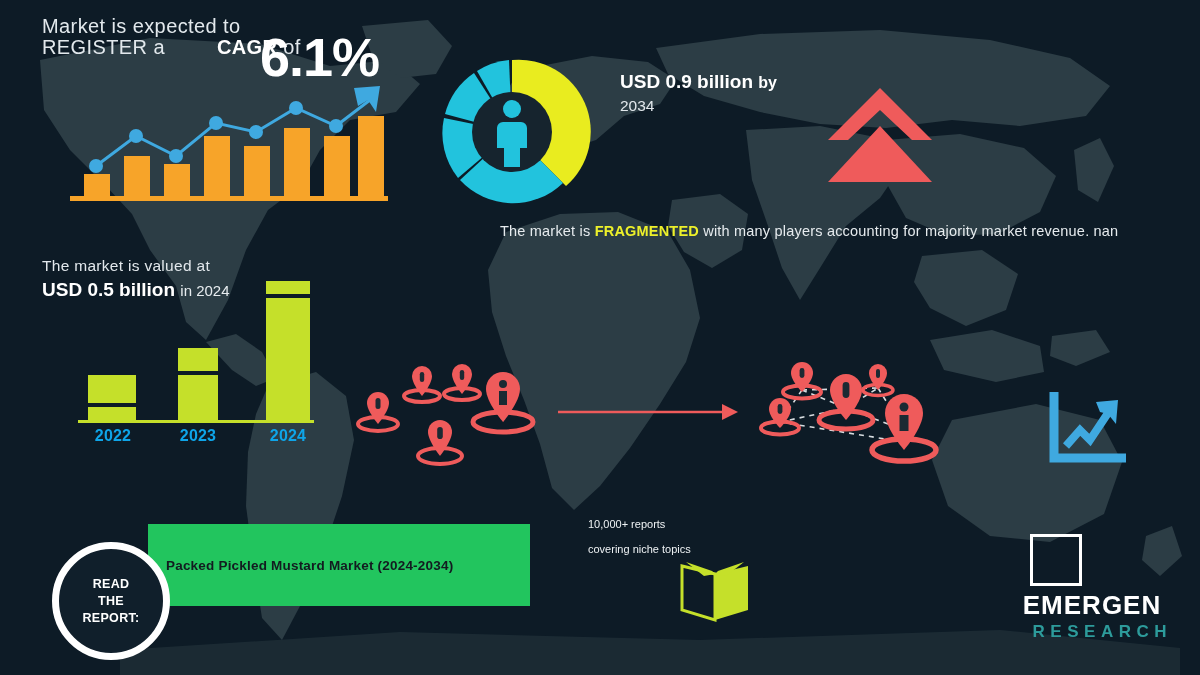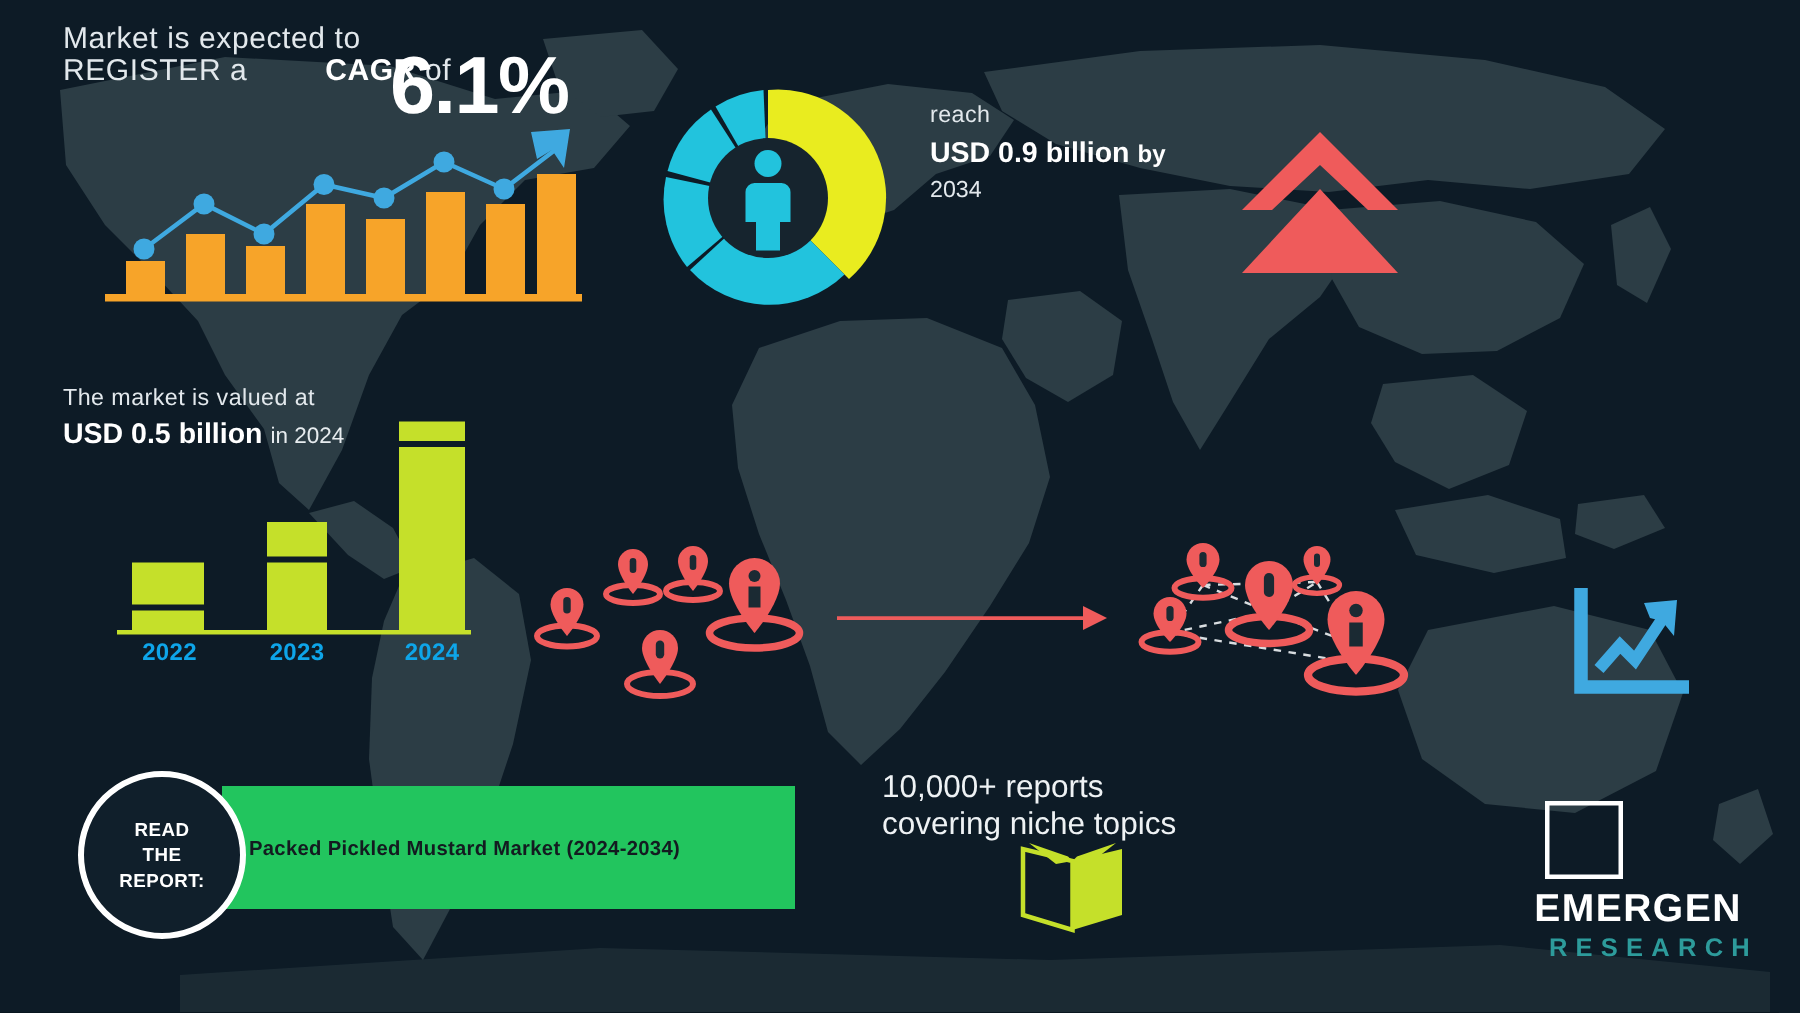--- a/index.html
+++ b/index.html
@@ -60,34 +60,34 @@
     text-align:center;letter-spacing:.2px;
   }
 
   
   #pinsLeft{left:350px;top:362px;width:200px;height:112px;}
   #pinsRight{left:752px;top:358px;width:200px;height:122px;}
   #flowArrow{left:558px;top:400px;width:180px;height:24px;}
 
   
   #reportsBlock{left:588px;top:512px;width:230px;
-    font-size:21px;line-height:25px;color:#eef2f4;}
+    font-size:11px;line-height:25px;color:#eef2f4;}
   #bookIcon{left:678px;top:562px;width:74px;height:62px;}
 
   
   #ctaBar{
     left:148px;top:524px;width:382px;height:82px;background:#22c55e;
   }
   #ctaTitle{
     position:absolute;left:18px;top:0;height:82px;display:flex;align-items:center;
     font-size:13.5px;font-weight:700;color:#131b20;letter-spacing:.2px;
   }
   #ctaCircle{
-    left:52px;top:514px;width:104px;height:104px;border-radius:50%;
-    background:#101f2b;border:4px solid #ffffff;
+    left:52px;top:542px;width:104px;height:104px;border-radius:50%;
+    background:#101f2b;border:7px solid #ffffff;
     display:flex;align-items:center;justify-content:center;
   }
   #ctaCircleText{
     font-size:12.5px;font-weight:700;color:#ffffff;line-height:17px;
     text-align:center;letter-spacing:.3px;
   }
 
   
   #trendIcon{left:1048px;top:392px;width:78px;height:74px;}
   #logoBlock{left:1012px;top:536px;width:160px;}
@@ -206,32 +206,34 @@
       </g>
       <circle cx="80" cy="80" r="40" fill="#16242e"></circle>
       <g fill="#22c3dd">
         <circle cx="80" cy="57" r="9"></circle>
         <path d="M71 70 h18 a6 6 0 0 1 6 6 v20 h-7 v19 h-16 v-19 h-7 v-20 a6 6 0 0 1 6 -6 z"></path>
       </g>
     </svg>
   </div>
 
   <div class="abs" id="forecastBlock">
-    <div class="l1">reach</div>
     <div class="l2"><span class="strong">USD 0.9 billion</span> <span class="by">by</span></div>
     <div class="l3">2034</div>
   </div>
 
   <div class="abs" id="upArrows">
     <svg viewBox="0 0 112 104" width="112" height="104" aria-hidden="true">
       <path d="M56 4 L108 56 L88 56 L56 26 L24 56 L4 56 Z" fill="#ef5b5b"></path>
       <path d="M56 42 L108 98 L4 98 Z" fill="#ef5b5b"></path>
     </svg>
   </div>
 
+  <div class="abs" id="fragBlock">
+    <span>The market is </span><span class="hl">FRAGMENTED</span><span> with many players accounting for majority market revenue. nan</span>
+  </div>
 
   <div class="abs" id="valueBlock">
     <div class="l1">The market is valued at</div>
     <div class="l2"><span class="strong">USD 0.5 billion</span> <span class="yr">in 2024</span></div>
   </div>
 
   <div class="abs" id="greenChart">
     <svg viewBox="0 0 245 170" width="245" height="170" aria-hidden="true">
       <g>
         <rect x="18" y="100" width="48" height="45" fill="#c5e02a"></rect>

